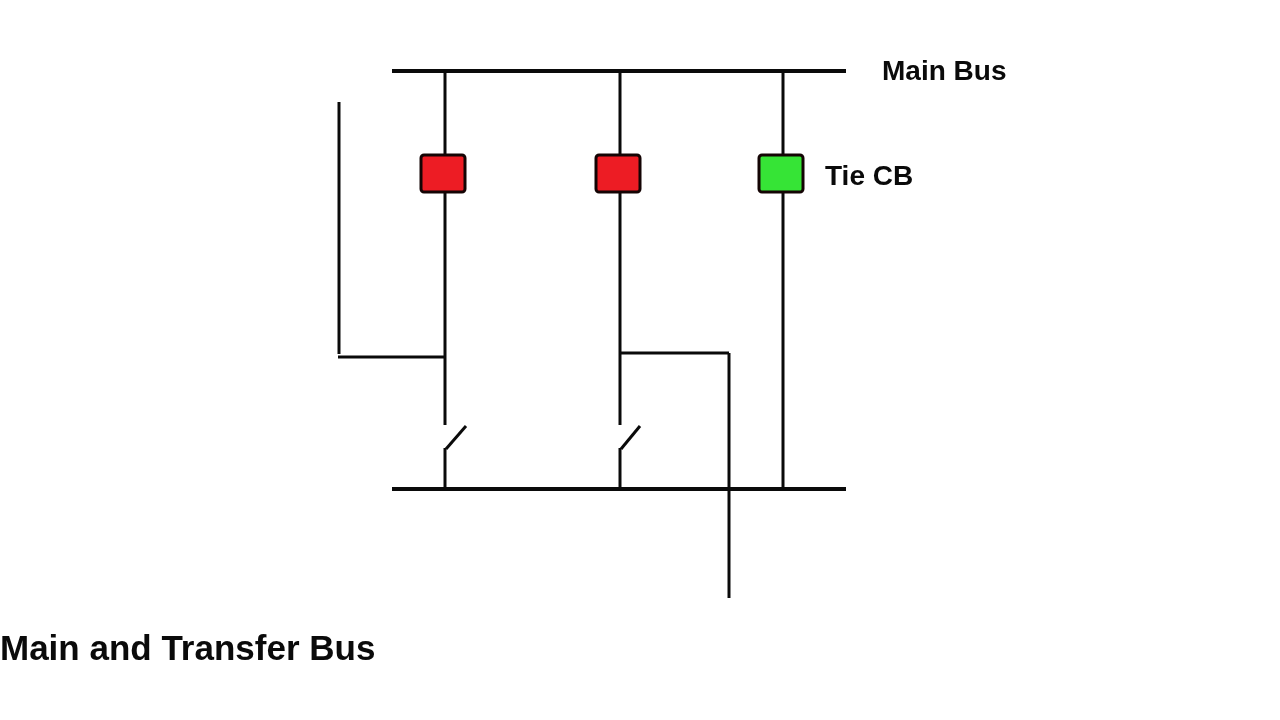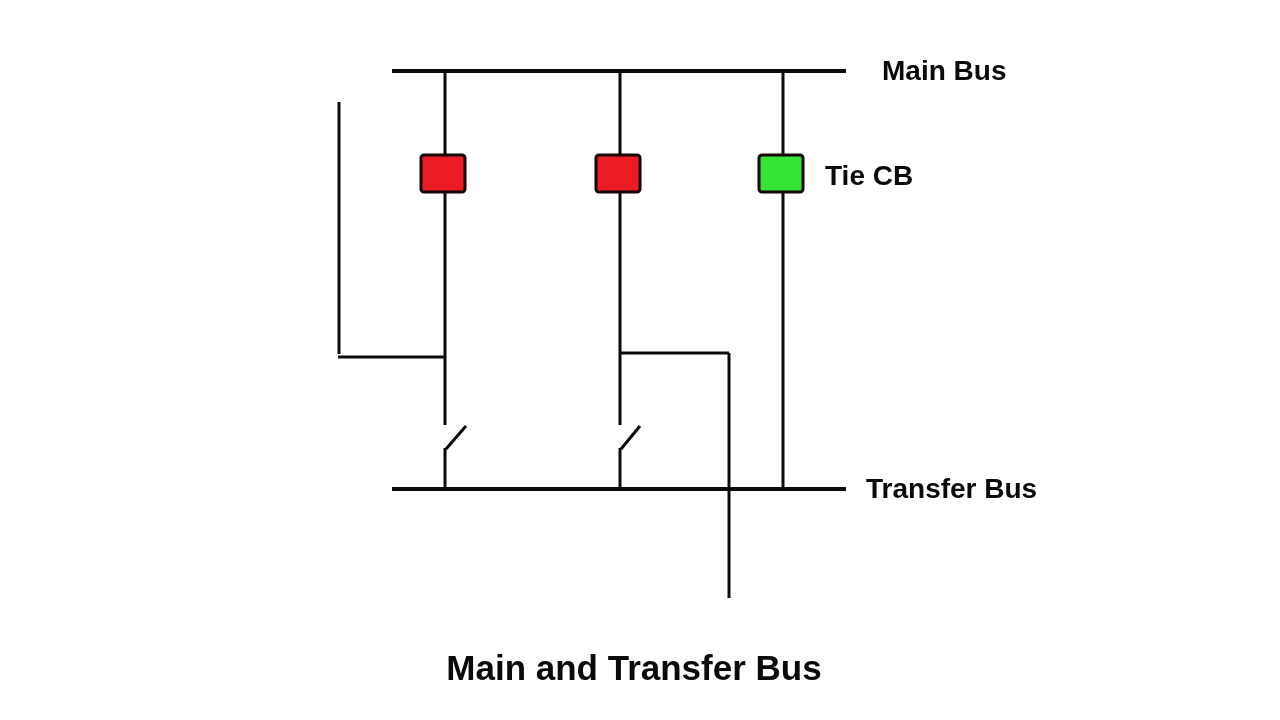--- a/index.html
+++ b/index.html
@@ -29,23 +29,22 @@
     font-size: 28px;
     line-height: 1.1;
     white-space: nowrap;
   }
   .lbl-main-bus    { left: 882px; top: 56px; }
   .lbl-tie-cb      { left: 825px; top: 161px; }
   .lbl-transfer-bus{ left: 866px; top: 474px; }
   .title {
     position: absolute;
     left: 0;
-    top: 648px;
+    top: 628px;
     width: 1268px;
-    text-align: center;
     color: #0a0a0a;
     font-weight: 700;
     font-size: 35px;
     white-space: nowrap;
   }
   line { stroke: #0a0a0a; }
   rect.breaker { stroke: #140404; stroke-width: 3; rx: 3; }
 </style>
 </head>
 <body>
@@ -76,17 +75,16 @@
 
     <rect class="breaker" x="421" y="155" width="44" height="37" fill="#ed1c24"></rect>
     <rect class="breaker" x="596" y="155" width="44" height="37" fill="#ed1c24"></rect>
     <rect class="breaker" x="759" y="155" width="44" height="37" fill="#36e436"></rect>
   </svg>
 
   <div class="lbl lbl-main-bus">Main Bus</div>
 
   <div class="lbl lbl-tie-cb">Tie CB</div>
 
-  <div class="lbl lbl-transfer-bus">Transfer Bus</div>
 
   <div class="title">Main and Transfer Bus</div>
 
 </div>
 
 </body></html>

